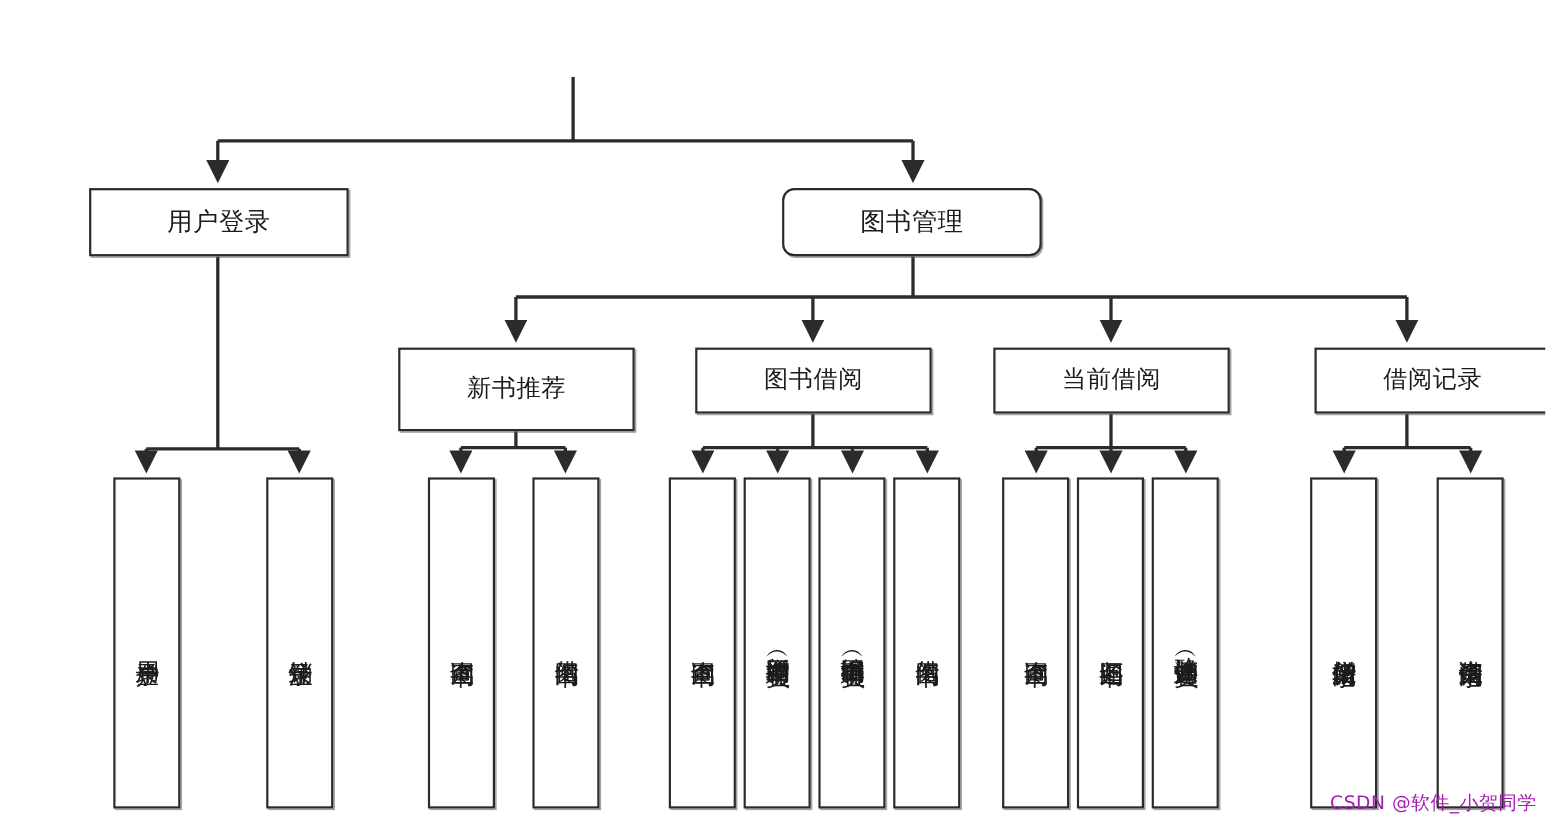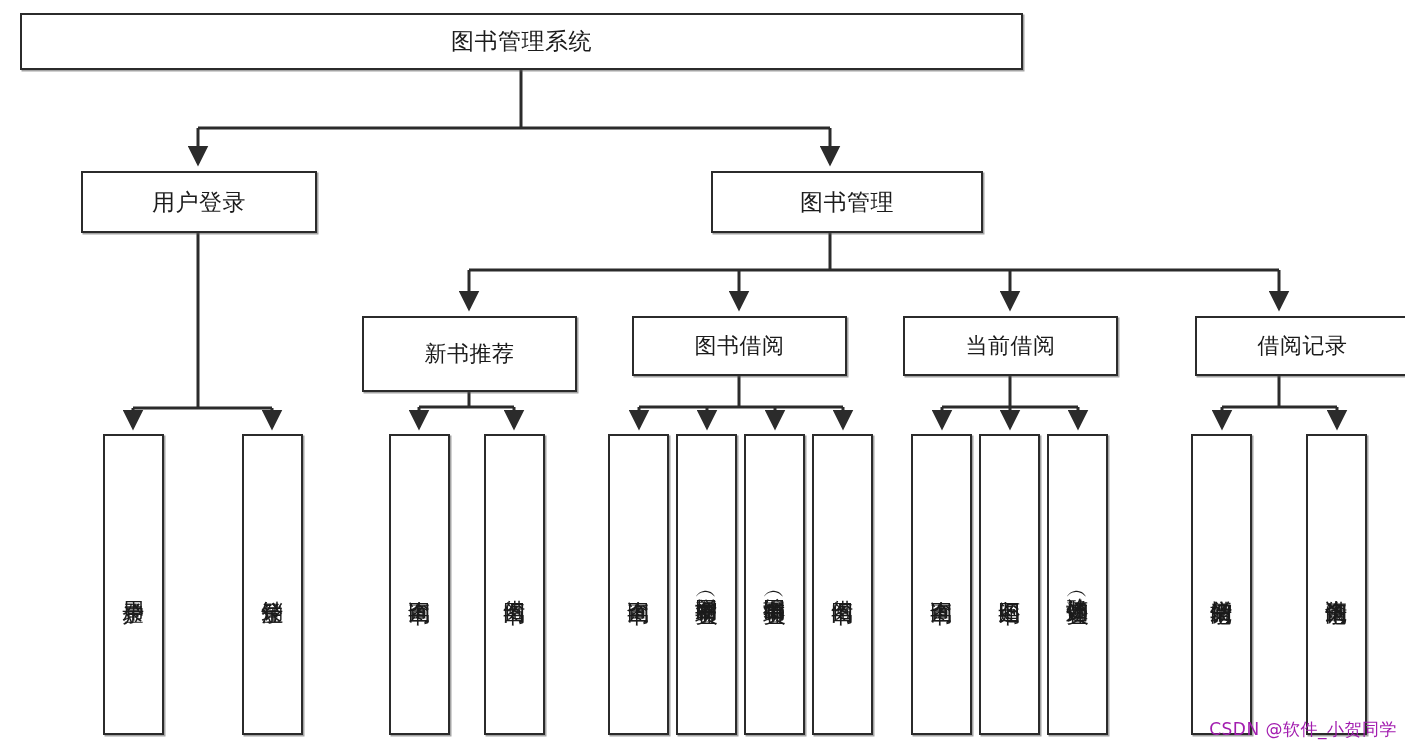--- a/index.html
+++ b/index.html
@@ -122,29 +122,26 @@
       <path d="M 1010 407 L 1010 427" marker-end="url(#arrow)"></path>
       <path d="M 1078 407 L 1078 427" marker-end="url(#arrow)"></path>
 
       <path d="M 1279 376 L 1279 407"></path>
       <path d="M 1222 407 L 1337 407"></path>
       <path d="M 1222 407 L 1222 427" marker-end="url(#arrow)"></path>
       <path d="M 1337 407 L 1337 427" marker-end="url(#arrow)"></path>
     </g>
   </svg>
 
-  <div class="node root" style="left:20px; top:13px; width:1003px; height:57px;">
-    <span class="node-label">图书管理系统</span>
-  </div>
 
   <div class="node level2" style="left:81px; top:171px; width:236px; height:62px;">
     <span class="node-label">用户登录</span>
   </div>
 
-  <div class="node level2" style="left:711px; top:171px; width:272px; height:62px;">
+  <div class="node level2" style="left:711px; top:171px; width:236px; height:62px;border-radius:11px;">
     <span class="node-label">图书管理</span>
   </div>
 
   <div class="node level3" style="left:362px; top:316px; width:215px; height:76px;">
     <span class="node-label">新书推荐</span>
   </div>
 
   <div class="node level3" style="left:632px; top:316px; width:215px; height:60px;">
     <span class="node-label">图书借阅</span>
   </div>

